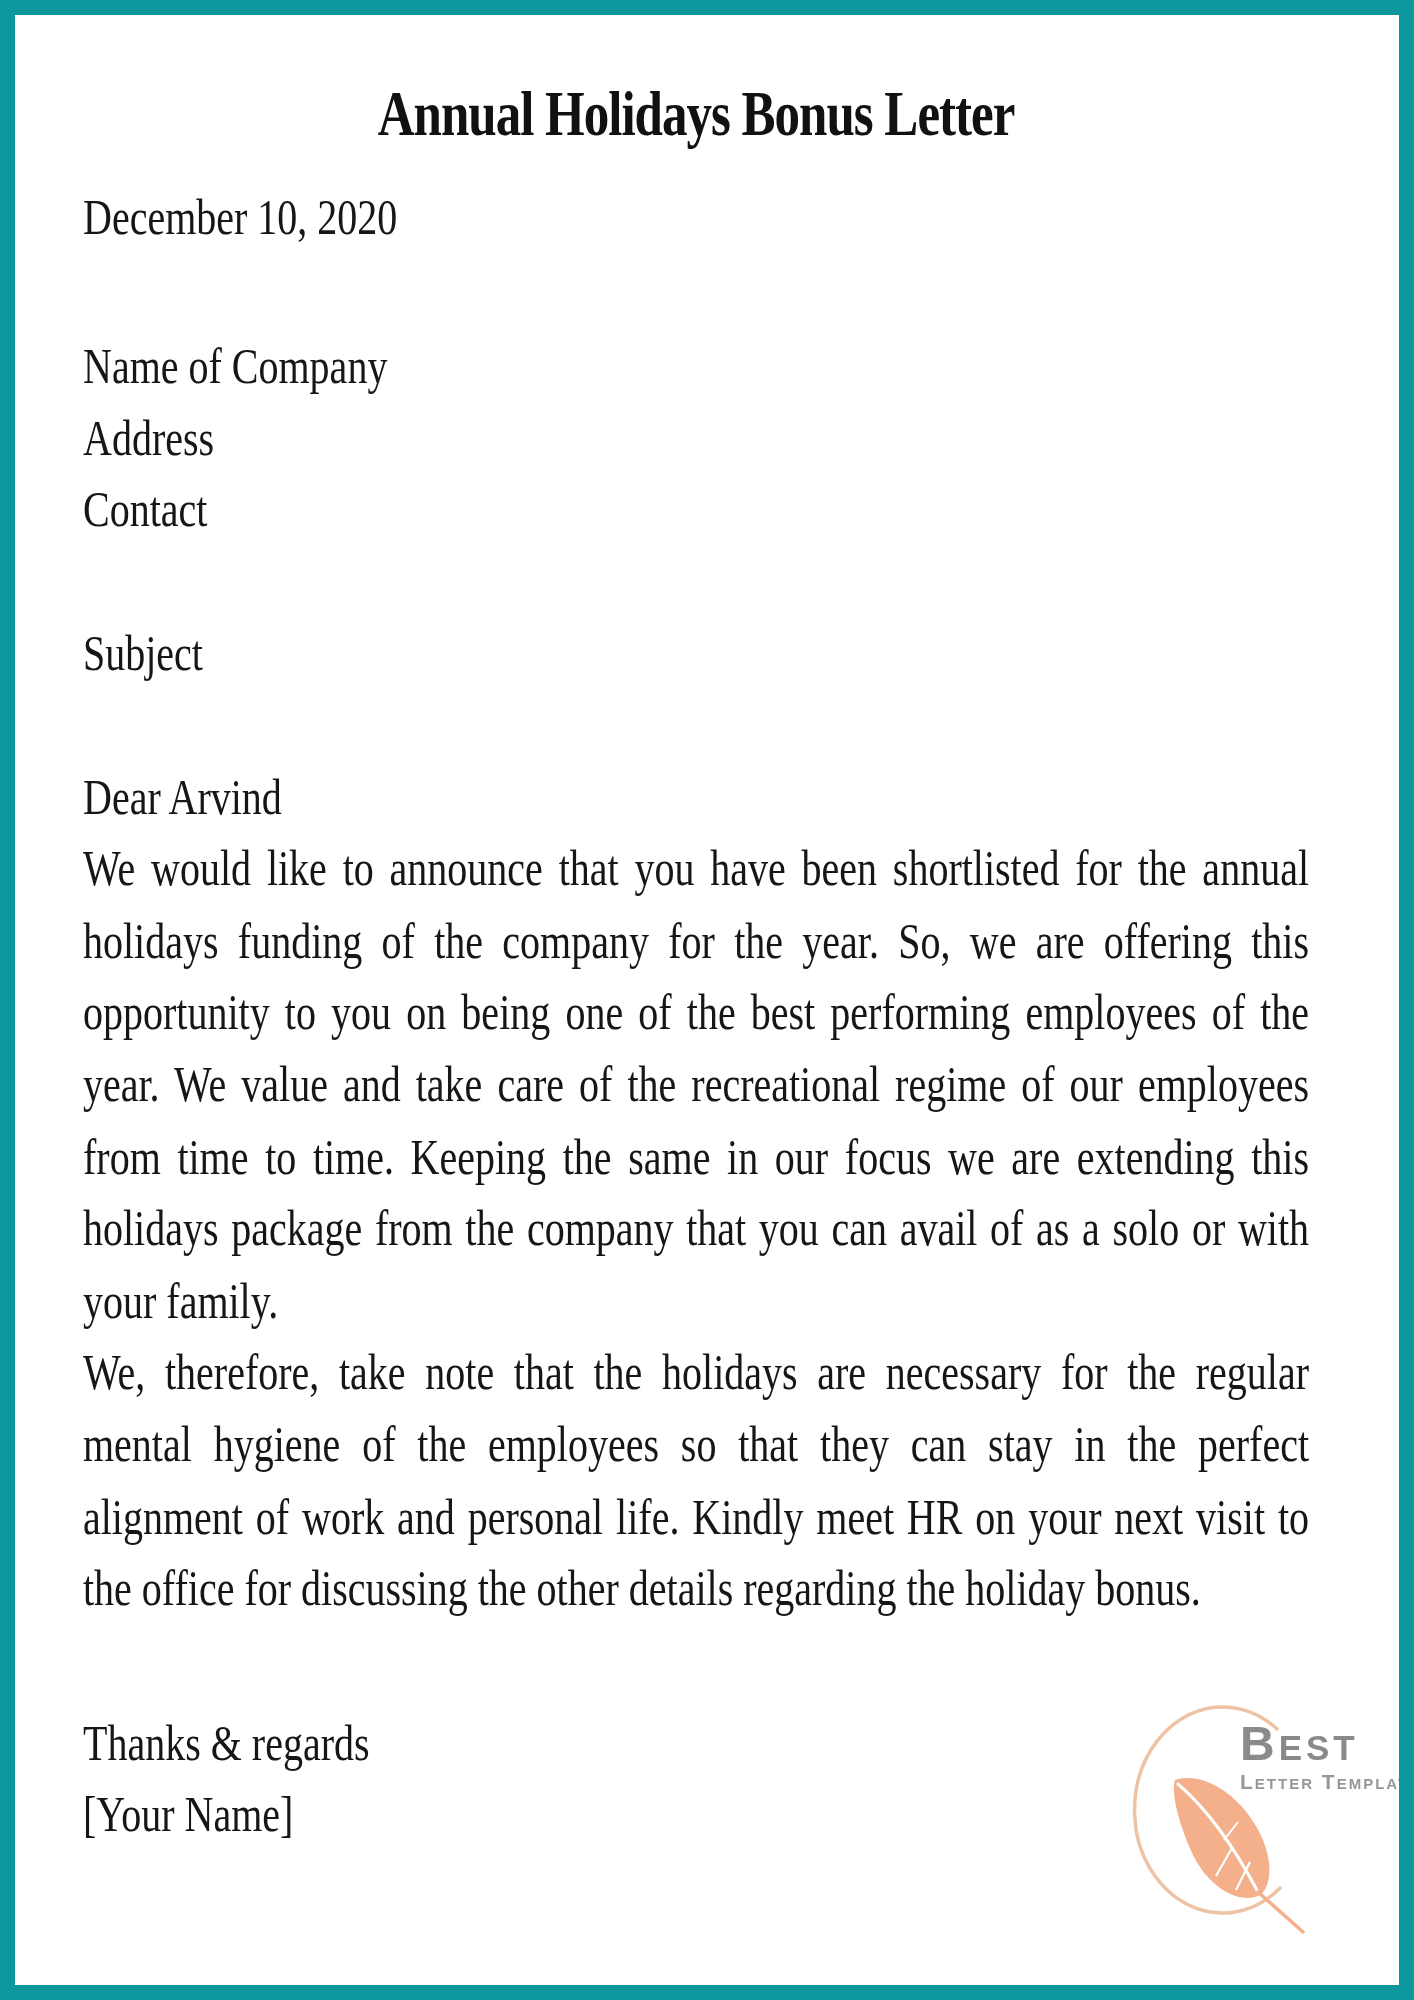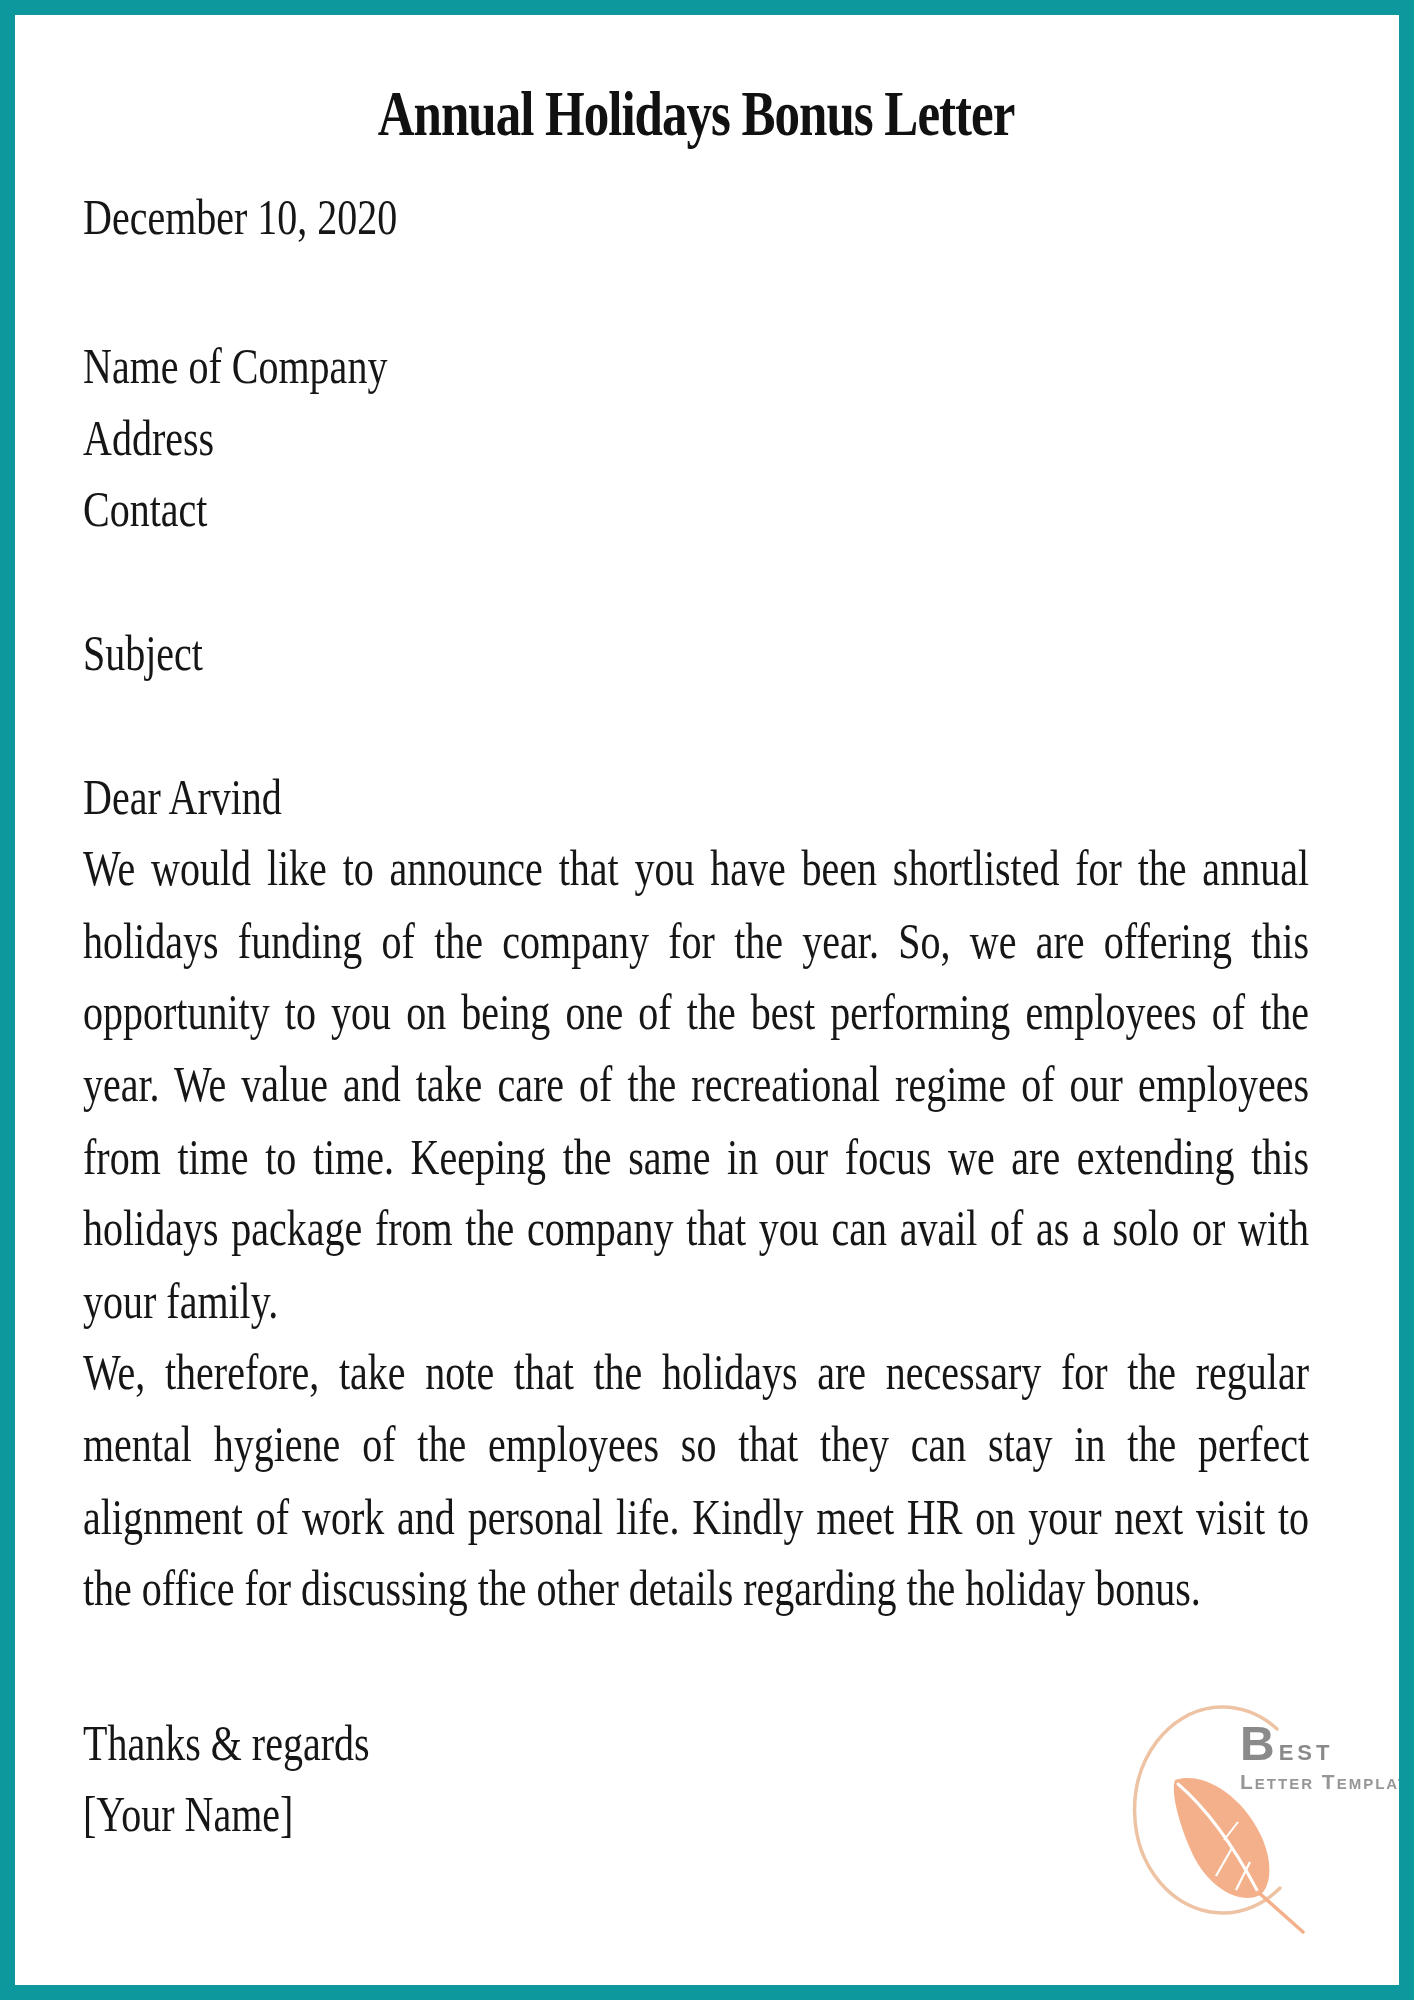--- a/index.html
+++ b/index.html
@@ -61,21 +61,21 @@
   .brand-logo svg { position: absolute; left: 0; top: 0; }
   .brand-primary {
     position: absolute; left: 120px; top: 26px;
     font-family: "Liberation Sans", sans-serif;
     font-weight: 700;
     color: #8a8a8a;
     letter-spacing: 4px;
     white-space: nowrap;
   }
   .brand-primary .big-b { font-size: 48px; }
-  .brand-primary .rest { font-size: 22px; }
+  .brand-primary .rest { font-size: 35px; }
   .brand-secondary {
     position: absolute; left: 120px; top: 80px;
     font-family: "Liberation Sans", sans-serif;
     font-variant: small-caps;
     font-weight: 700;
     font-size: 21px;
     letter-spacing: 2px;
     color: #979797;
     white-space: nowrap;
   }

